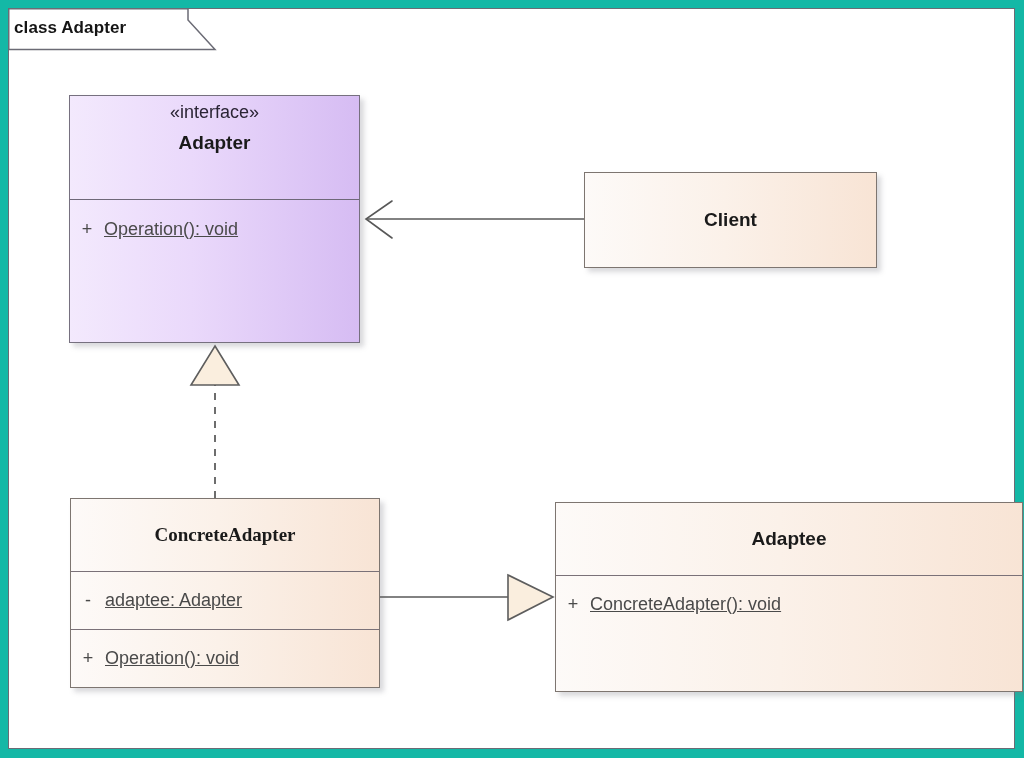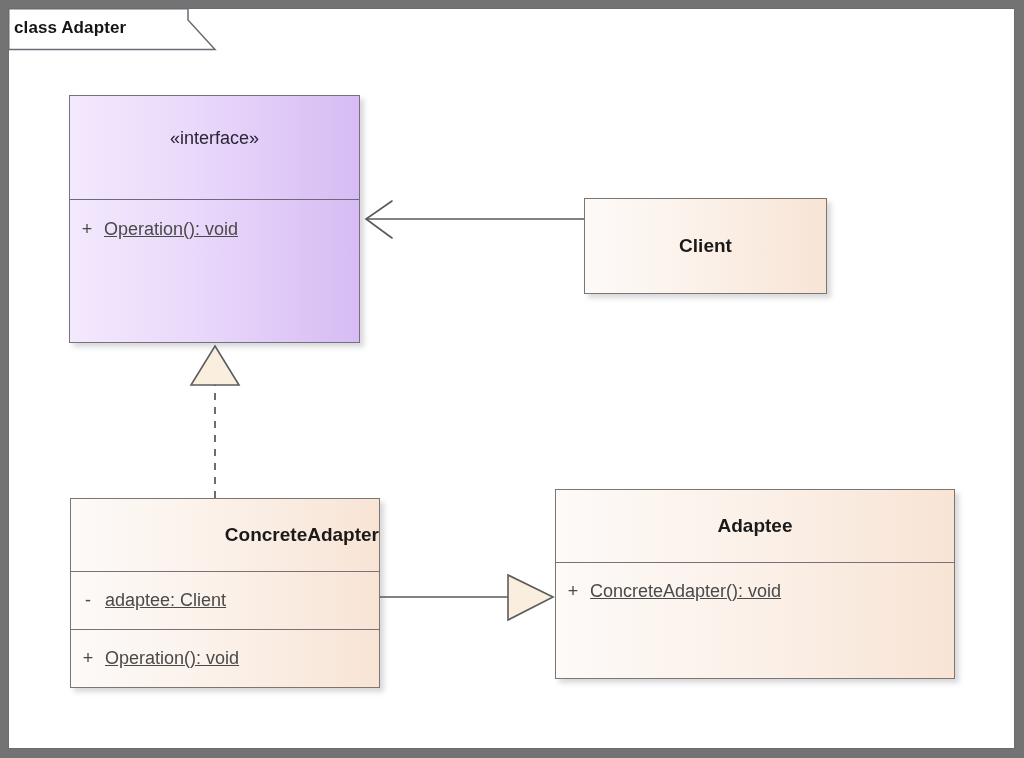--- a/index.html
+++ b/index.html
@@ -11,21 +11,21 @@
     width: 1024px;
     height: 758px;
     font-family: "Liberation Sans", sans-serif;
     overflow: hidden;
   }
 
   #canvas {
     position: relative;
     width: 1024px;
     height: 758px;
-    background: #737373;
+    background: #14b8a6;
   }
 
   
   .frame {
     position: absolute;
     left: 8px;
     top: 8px;
     width: 1007px;
     height: 741px;
     border: 1.5px solid #6b6b75;
@@ -130,56 +130,57 @@
   <div class="frame"></div>
 
   <div class="frame-tab">
     <svg width="210" height="44" viewBox="0 0 210 44">
       <path d="M 0.75 0.75 L 180 0.75 L 180 12 L 207 41.5 L 0.75 41.5 Z" fill="#ffffff" stroke="#6b6b75" stroke-width="1.5"></path>
     </svg>
   </div>
   <div class="frame-tab-label">class Adapter</div>
 
   <div class="uml-box purple" style="left:69px; top:95px; width:291px; height:248px;">
-    <div class="compartment" style="height:103px; padding-top:32px;">
+    <div class="compartment" style="height:103px; padding-top:6px;">
       <div class="cls-stereotype">«interface»</div>
+      <div class="cls-title" style="margin-top:8px;">Adapter</div>
     </div>
     <div class="compartment div-purple" style="height:143px; padding-top:19px;">
       <div class="member">
         <span class="vis">+</span>
         <span class="sig">Operation(): void</span>
       </div>
     </div>
   </div>
 
-  <div class="uml-box peach" style="left:584px; top:172px; width:243px; height:96px;margin-top:26px;">
+  <div class="uml-box peach" style="left:584px; top:172px; width:293px; height:96px;">
     <div class="compartment" style="height:100%; display:flex; align-items:center; justify-content:center;">
       <div class="cls-title">Client</div>
     </div>
   </div>
 
   <div class="uml-box peach" style="left:70px; top:498px; width:310px; height:190px;">
-    <div class="compartment" style="height:72px; display:flex; align-items:center; justify-content:flex-end;">
+    <div class="compartment" style="height:72px; display:flex; align-items:center; justify-content:center;font-family:Liberation Serif, serif;">
       <div class="cls-title">ConcreteAdapter</div>
     </div>
     <div class="compartment" style="height:58px; display:flex; align-items:center;">
       <div class="member">
         <span class="vis">-</span>
-        <span class="sig">adaptee: Client</span>
+        <span class="sig">adaptee: Adapter</span>
       </div>
     </div>
     <div class="compartment" style="height:58px; display:flex; align-items:center;">
       <div class="member">
         <span class="vis">+</span>
         <span class="sig">Operation(): void</span>
       </div>
     </div>
   </div>
 
-  <div class="uml-box peach" style="left:555px; top:489px; width:400px; height:190px;">
+  <div class="uml-box peach" style="left:555px; top:502px; width:468px; height:190px;">
     <div class="compartment" style="height:72px; display:flex; align-items:center; justify-content:center;">
       <div class="cls-title">Adaptee</div>
     </div>
     <div class="compartment" style="height:116px; padding-top:18px;">
       <div class="member">
         <span class="vis">+</span>
         <span class="sig">ConcreteAdapter(): void</span>
       </div>
     </div>
   </div>

